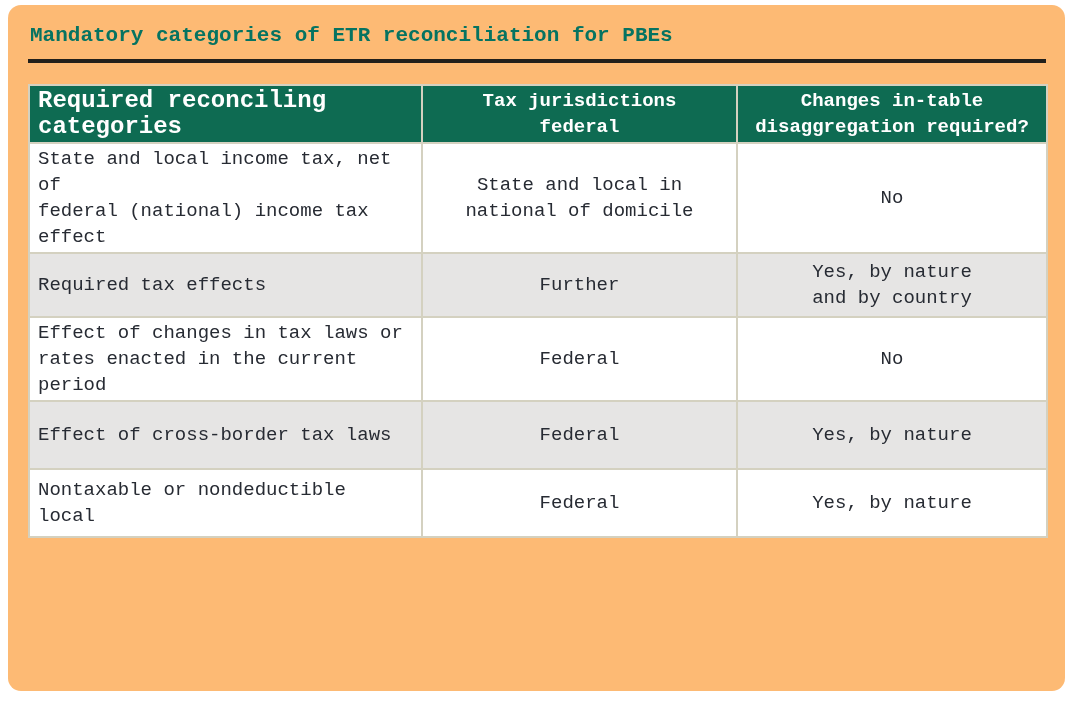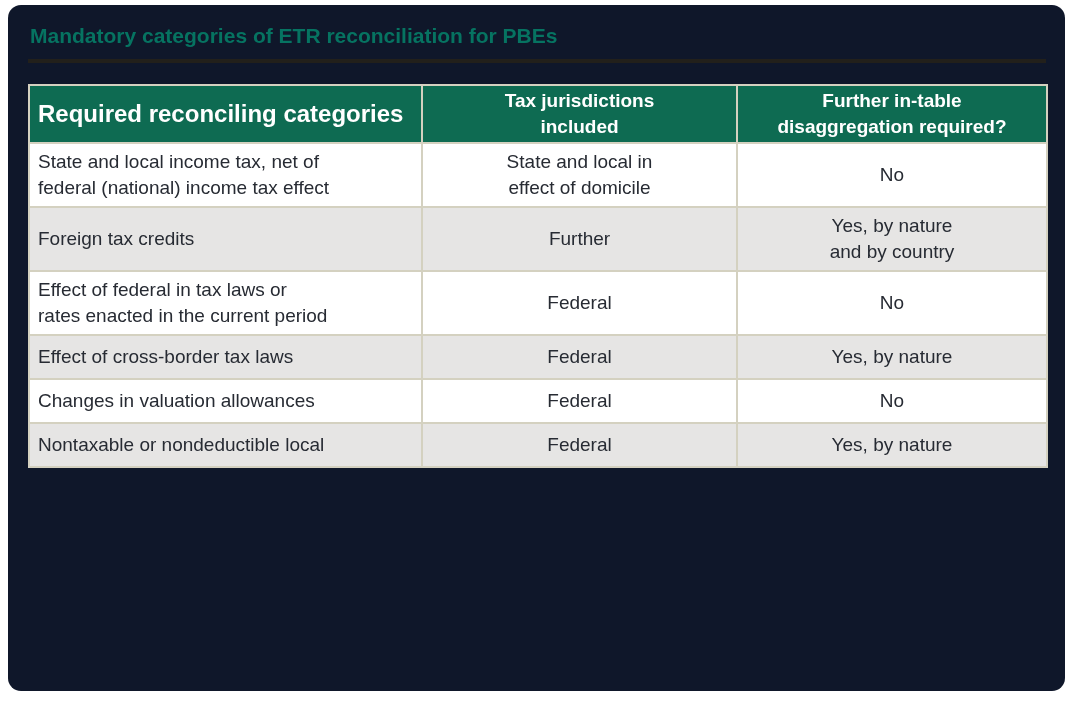--- a/index.html
+++ b/index.html
@@ -5,23 +5,24 @@
   * { box-sizing: border-box; margin: 0; padding: 0; }
   html, body {
     background: #ffffff;
     width: 1071px;
     font-family: "Liberation Sans", "DejaVu Sans", sans-serif;
   }
   .card {
     position: absolute;
     left: 8px; top: 5px;
     width: 1057px; height: 686px;
-    background: #0f172a;
+    background: #fdba74;
     border-radius: 13px;
     overflow: hidden;
+    font-family: Liberation Mono, monospace;
   }
   .title {
     margin: 17px 19px 0 22px;
     font-size: 21px;
     font-weight: bold;
     color: #067361;
     line-height: 27px;
   }
   .title-rule {
     margin: 10px 19px 0 20px;
@@ -60,75 +61,70 @@
   table.etr td {
     background: #ffffff;
     color: #272b33;
     text-align: center;
     padding: 2px 8px;
   }
   table.etr td.first {
     text-align: left;
     padding-left: 8px;
   }
-  table.etr tbody tr { height: 44px; }
+  table.etr tbody tr { height: 68px; }
   table.etr tbody tr.tall { height: 64px; }
   table.etr tbody tr:nth-child(even) td { background: #e6e5e4; }
 </style>
 </head>
 <body>
 
 <div class="card">
   <div class="title">Mandatory categories of ETR reconciliation for PBEs</div>
   <div class="title-rule"></div>
 
   <table class="etr">
     <colgroup>
         <col class="c1">
         <col class="c2">
         <col class="c3">
       </colgroup>
     <thead>
       <tr>
         <th class="first">Required reconciling categories</th>
         <th>Tax jurisdictions
-included</th>
-        <th>Further in-table
+federal</th>
+        <th>Changes in-table
 disaggregation required?</th>
       </tr>
     </thead>
     <tbody>
       <tr class="tall">
         <td class="first">State and local income tax, net of
 federal (national) income tax effect</td>
         <td>State and local in
-effect of domicile</td>
+national of domicile</td>
         <td>No</td>
       </tr>
       <tr class="tall">
-        <td class="first">Foreign tax credits</td>
+        <td class="first">Required tax effects</td>
         <td>Further</td>
         <td>Yes, by nature
 and by country</td>
       </tr>
       <tr class="tall">
-        <td class="first">Effect of federal in tax laws or
+        <td class="first">Effect of changes in tax laws or
 rates enacted in the current period</td>
         <td>Federal</td>
         <td>No</td>
       </tr>
       <tr>
         <td class="first">Effect of cross-border tax laws</td>
         <td>Federal</td>
         <td>Yes, by nature</td>
-      </tr>
-      <tr>
-        <td class="first">Changes in valuation allowances</td>
-        <td>Federal</td>
-        <td>No</td>
       </tr>
       <tr>
         <td class="first">Nontaxable or nondeductible local</td>
         <td>Federal</td>
         <td>Yes, by nature</td>
       </tr>
     </tbody>
   </table>
 </div>
 

